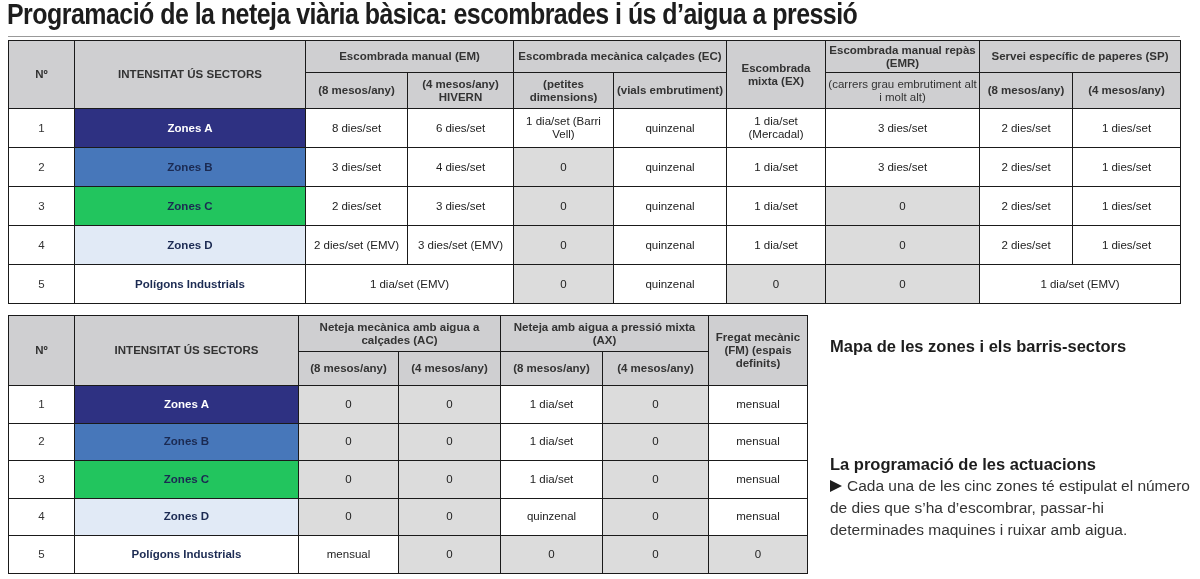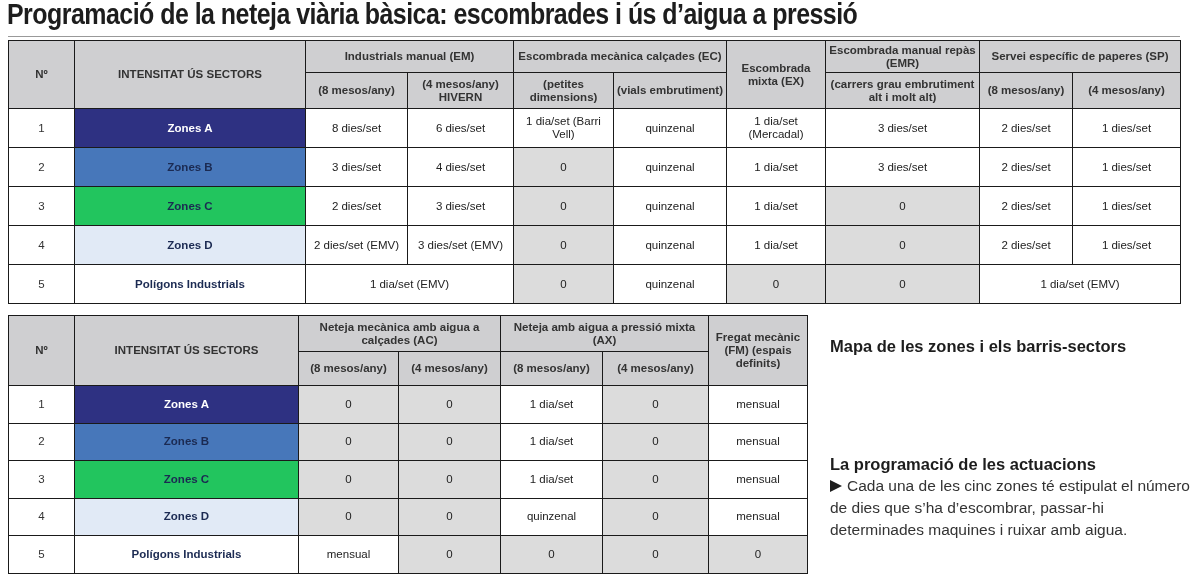--- a/index.html
+++ b/index.html
@@ -49,32 +49,32 @@
       <col style="width:113px">
       <col style="width:99px">
       <col style="width:154px">
     <col style="width:93px">
       <col style="width:108px">
   </colgroup>
   <tbody>
       <tr style="height:32px">
     <th rowspan="2">Nº</th>
     <th rowspan="2">INTENSITAT ÚS SECTORS</th>
-    <th colspan="2">Industrials manual (EM)</th>
+    <th colspan="2">Escombrada manual (EM)</th>
     <th colspan="2">Escombrada mecànica calçades (EC)</th>
     <th rowspan="2">Escombrada mixta (EX)</th>
     <th>Escombrada manual repàs (EMR)</th>
     <th colspan="2">Servei específic de paperes (SP)</th>
   </tr>
   <tr style="height:36px">
     <th>(8 mesos/any)</th>
     <th><span>(4 mesos/any)</span><br><span>HIVERN</span></th>
     <th>(petites dimensions)</th>
     <th>(vials embrutiment)</th>
-    <th style="font-weight:bold">(carrers grau embrutiment alt i molt alt)</th>
+    <th style="font-weight:normal">(carrers grau embrutiment alt i molt alt)</th>
     <th>(8 mesos/any)</th>
     <th>(4 mesos/any)</th>
   </tr>
 
   <tr style="height:39px">
     <td class="num">1</td>
     <td class="zone zA">Zones A</td>
     <td>8 dies/set</td>
     <td>6 dies/set</td>
     <td>1 dia/set (Barri Vell)</td>

